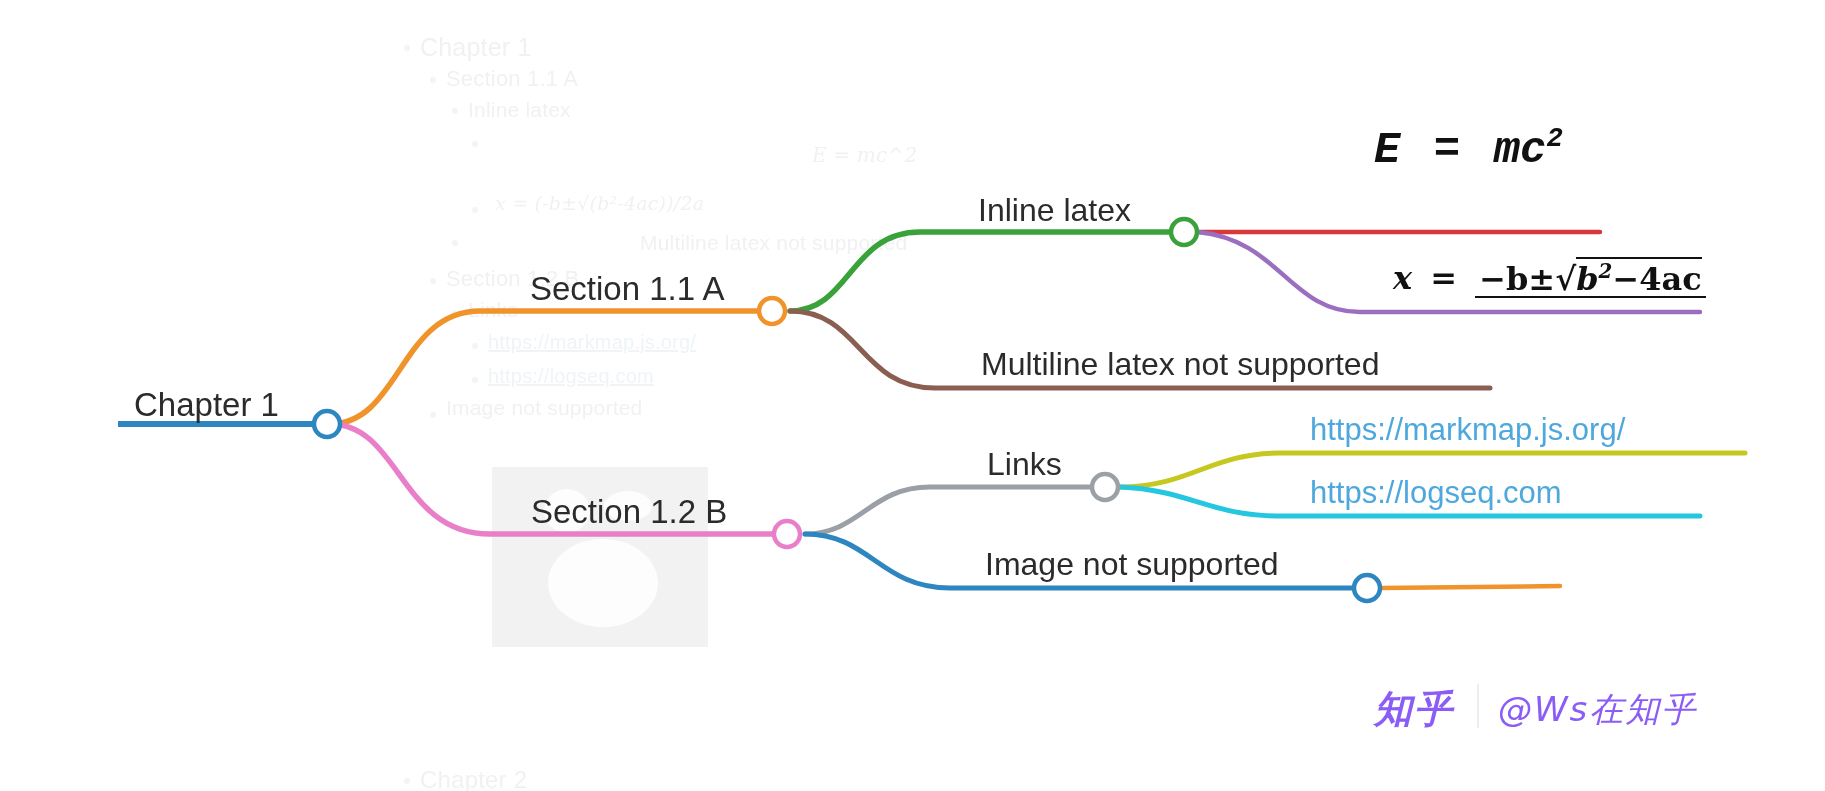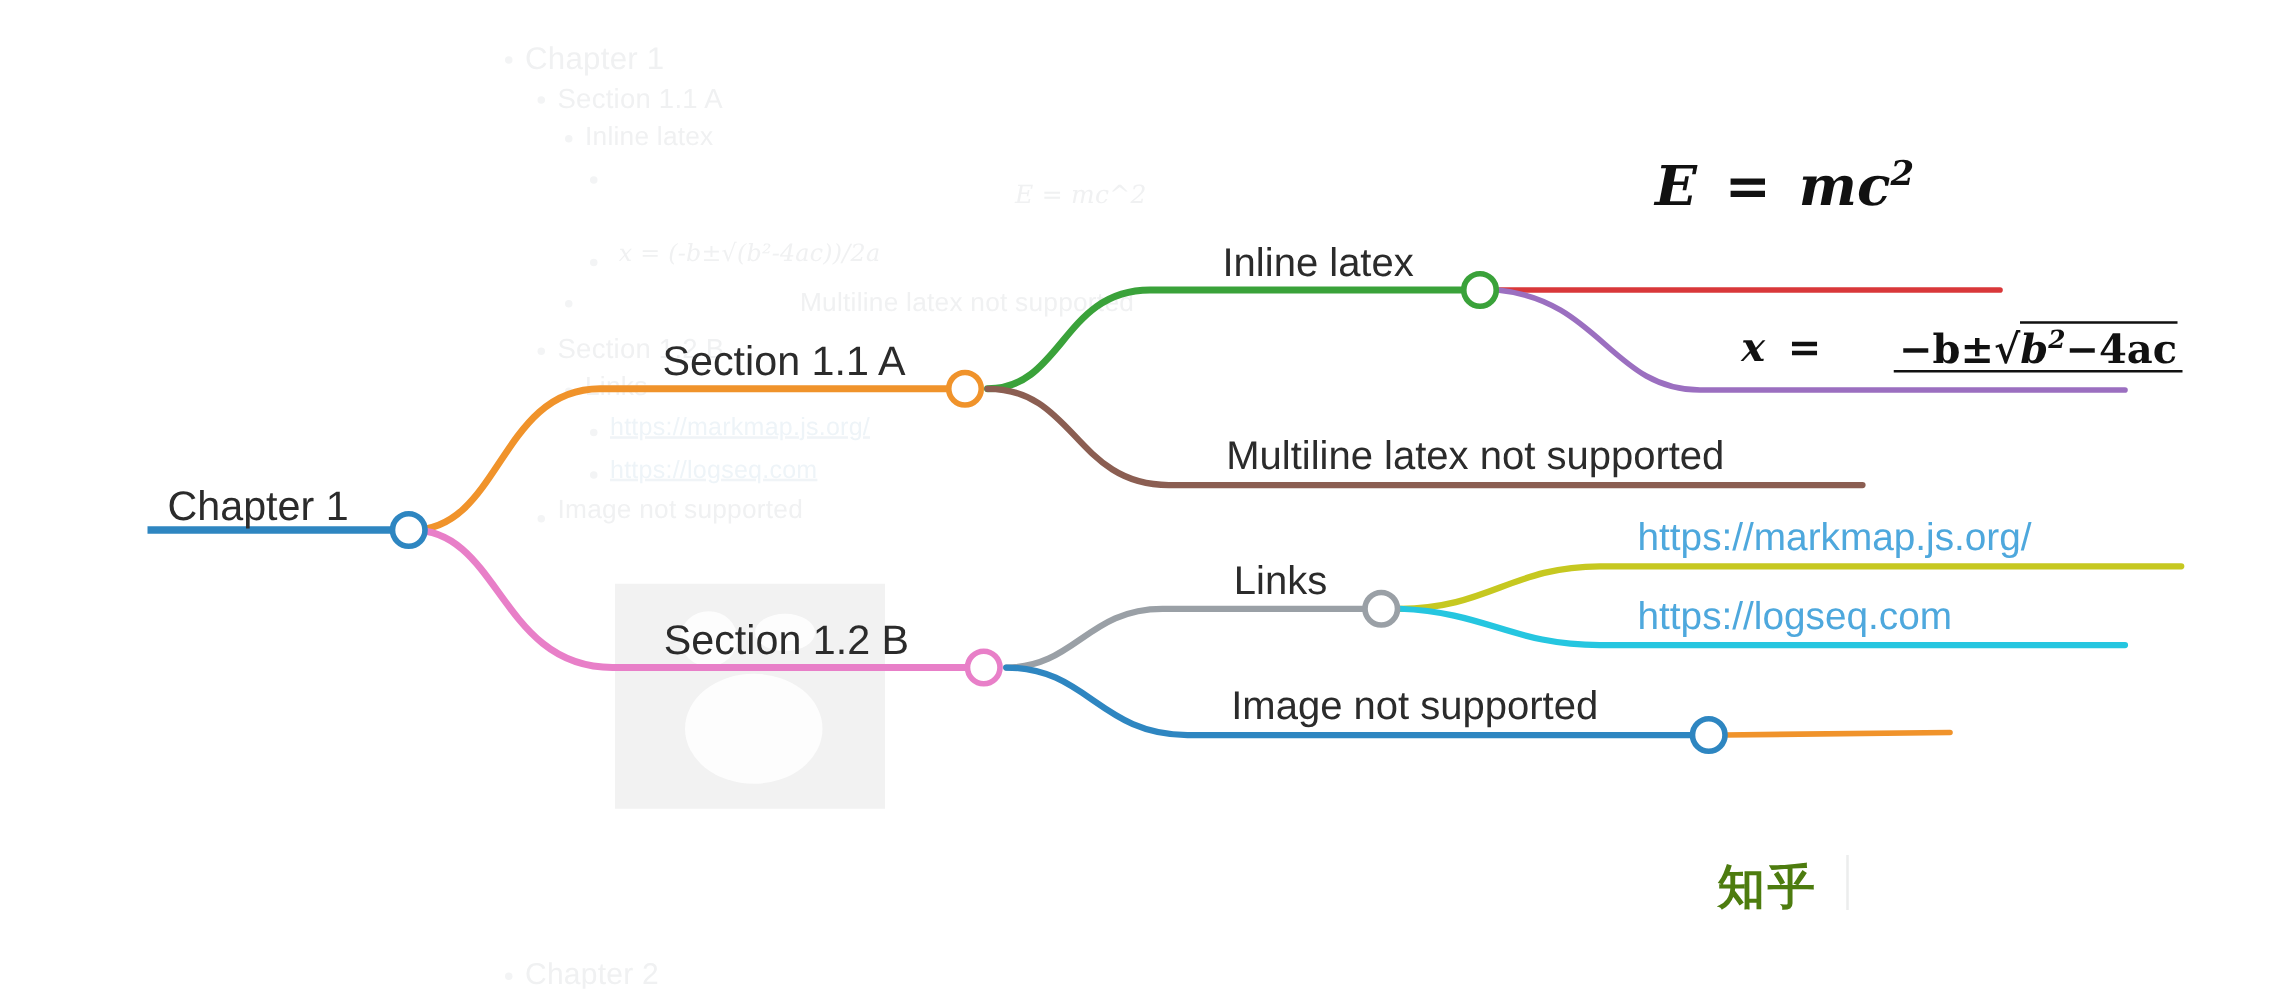--- a/index.html
+++ b/index.html
@@ -54,33 +54,34 @@
   
   .tex{
     position:absolute;
     font-family:"DejaVu Serif", serif;
     font-style:italic;
     font-weight:bold;
     color:#111;
     white-space:nowrap;
     line-height:1;
   }
-  .frac{display:inline-block;vertical-align:middle;text-align:right;margin-left:40px;}
+  .frac{display:inline-block;vertical-align:middle;text-align:right;}
   .frac .num{display:block;border-bottom:2.5px solid #111;padding:0 4px 1px;}
   .frac .den{display:block;padding:2px 4px 0;}
   .sup{font-size:.62em;vertical-align:super;line-height:0;}
   .rad{font-style:normal;}
 
   
   .watermark{
     position:absolute;
-    color:#4d7c0f;
+    color:#8b5cf6;
     font-family:"DejaVu Sans", sans-serif;
     white-space:nowrap;
     letter-spacing:2px;
+    font-style:italic;
   }
   .wm-sep{
     position:absolute;
     width:2px;background:#eceded;
   }
 </style>
 </head>
 <body>
 
 <div id="stage">
@@ -174,30 +175,31 @@
   <div class="nlabel" style="left:981px;top:348px;font-size:32px;">Multiline latex not supported</div>
 
   <div class="nlabel" style="left:987px;top:448px;font-size:32px;">Links</div>
 
   <div class="nlabel" style="left:985px;top:548px;font-size:32px;">Image not supported</div>
 
   <div class="nlabel link" style="left:1310px;top:414px;font-size:31px;">https://markmap.js.org/</div>
 
   <div class="nlabel link" style="left:1310px;top:477px;font-size:31px;">https://logseq.com</div>
 
-  <div class="tex" style="left:1324px;top:128px;font-size:44px;">
+  <div class="tex" style="left:1374px;top:128px;font-size:44px;font-family:Liberation Mono, monospace;">
     <span>E</span>
     <span class="rad" style="padding:0 7px;">=</span>
     <span>mc</span><span class="sup">2</span>
   </div>
 
   <div class="tex" style="left:1393px;top:262px;font-size:32px;">
     <span>x</span>
     <span class="rad" style="padding:0 7px;">=</span>
     <span class="frac">
       <span class="num"><span class="rad">−b±</span><span class="rad">√</span><span style="border-top:2px solid #111;padding-top:1px;"><span>b</span><span class="sup">2</span><span class="rad">−4ac</span></span></span>
     </span>
   </div>
 
   <div class="watermark" style="left:1374px;top:684px;font-size:38px;font-weight:bold;">知乎</div>
   <div class="wm-sep" style="left:1477px;top:684px;height:44px;"></div>
+  <div class="watermark" style="left:1498px;top:687px;font-size:34px;">@Ws在知乎</div>
 
 </div>
 
 </body></html>

